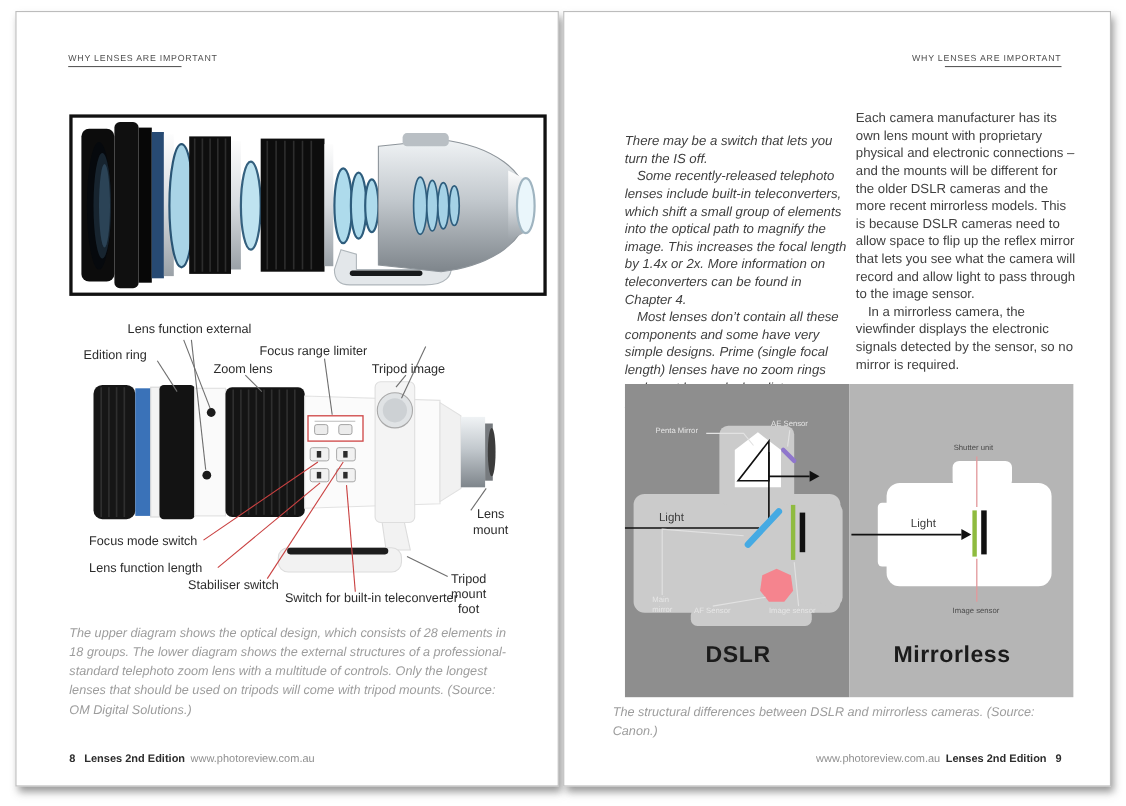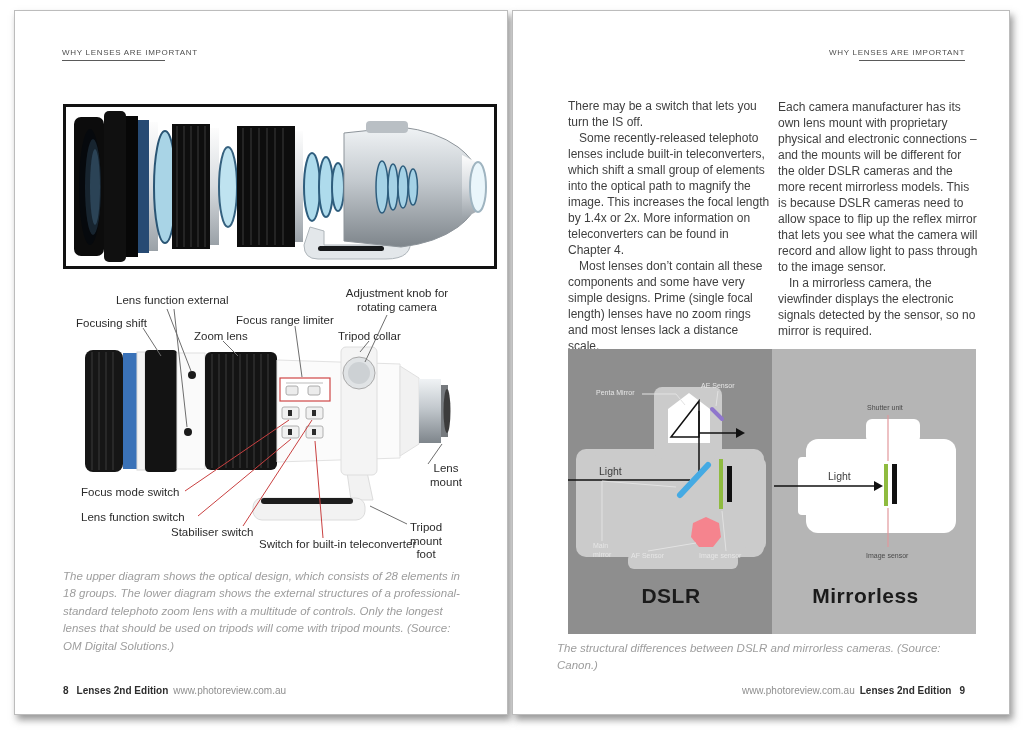--- a/index.html
+++ b/index.html
@@ -200,45 +200,44 @@
         <line x1="352" y1="238" x2="315" y2="220"></line>
       </g>
       <g stroke="#c94040" stroke-width="1">
         <line x1="130" y1="205" x2="234" y2="134"></line>
         <line x1="143" y1="230" x2="236" y2="153"></line>
         <line x1="188" y1="240" x2="257" y2="134"></line>
         <line x1="268" y1="252" x2="260" y2="155"></line>
       </g>
     </svg>
     <div class="callout" style="left:61px;top:8px;">Lens function external</div>
-    <div class="callout" style="left:21px;top:31px;">Focusing shift</div>
+    <div class="callout" style="left:21px;top:31px;">Edition ring</div>
     <div class="callout" style="left:139px;top:44px;">Zoom lens</div>
     <div class="callout" style="left:181px;top:28px;">Focus range limiter</div>
-    <div class="callout center" style="left:283px;top:1px;width:118px;">Adjustment knob for rotating camera</div>
-    <div class="callout" style="left:283px;top:44px;">Tripod collar</div>
+    <div class="callout" style="left:283px;top:44px;">Tripod image</div>
     <div class="callout" style="left:26px;top:200px;">Focus mode switch</div>
-    <div class="callout" style="left:26px;top:225px;">Lens function switch</div>
+    <div class="callout" style="left:26px;top:225px;">Lens function length</div>
     <div class="callout" style="left:116px;top:240px;">Stabiliser switch</div>
     <div class="callout" style="left:204px;top:252px;">Switch for built-in teleconverter</div>
     <div class="callout center" style="left:368px;top:176px;width:46px;">Lens mount</div>
     <div class="callout center" style="left:346px;top:235px;width:50px;">Tripod mount foot</div>
   </div>
 
   <div class="caption" style="left:48px;top:557px;width:398px;">The upper diagram shows the optical design, which consists of 28 elements in 18 groups. The lower diagram shows the external structures of a professional-standard telephoto zoom lens with a multitude of controls. Only the longest lenses that should be used on tripods will come with tripod mounts. (Source: OM Digital Solutions.)</div>
 
   <div class="footer" style="left:48px;">
     <span class="pgnum">8</span><span class="bold" style="margin-right:5px;">Lenses 2nd Edition</span><span class="url">www.photoreview.com.au</span>
   </div>
 </div>
 
 <div class="page page-right">
   <div class="page-header" style="right:44px;">WHY LENSES ARE IMPORTANT</div>
   <div class="header-rule" style="right:44px;width:106px;"></div>
 
-  <div class="col" style="left:55px;top:87px;">
+  <div class="col" style="left:55px;top:109px;font-style:italic;">
     <p>There may be a switch that lets you turn the IS off.</p>
     <p class="ind">Some recently-released telephoto lenses include built-in teleconverters, which shift a small group of elements into the optical path to magnify the image. This increases the focal length by 1.4x or 2x. More information on teleconverters can be found in Chapter 4.</p>
     <p class="ind">Most lenses don’t contain all these components and some have very simple designs. Prime (single focal length) lenses have no zoom rings and most lenses lack a distance scale.</p>
   </div>
 
   <div class="col" style="left:265px;top:88px;">
     <p>Each camera manufacturer has its own lens mount with proprietary physical and electronic connections – and the mounts will be different for the older DSLR cameras and the more recent mirrorless models. This is because DSLR cameras need to allow space to flip up the reflex mirror that lets you see what the camera will record and allow light to pass through to the image sensor.</p>
     <p class="ind">In a mirrorless camera, the viewfinder displays the electronic signals detected by the sensor, so no mirror is required.</p>
   </div>
 

